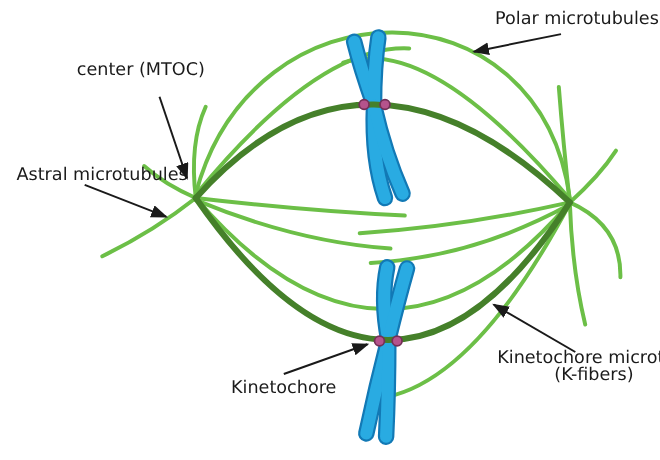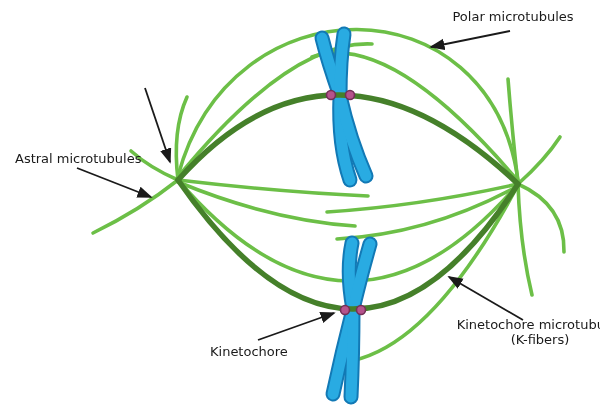--- a/index.html
+++ b/index.html
@@ -11,21 +11,21 @@
   .stage svg{position:absolute;left:0;top:0;}
   .mt-light{stroke:var(--c-microtubule-light-green,#6cbf47);fill:none;stroke-width:3.6;stroke-linecap:round;}
   .mt-dark{stroke:var(--c-microtubule-dark-green,#45802a);fill:none;stroke-width:5.5;stroke-linecap:round;}
   .chrom-outline{stroke:var(--c-chromosome-outline,#1279b5);fill:none;stroke-width:15;stroke-linecap:round;}
   .chrom-fill{stroke:var(--c-chromosome-fill,#29abe2);fill:none;stroke-width:11;stroke-linecap:round;}
   .kin-dot{fill:var(--c-kinetochore-fill,#b5538c);stroke:var(--c-kinetochore-outline,#733057);stroke-width:1.6;}
   .arrow{stroke:var(--c-annotation,#1a1a1a);stroke-width:1.8;fill:none;marker-end:url(#ah);}
   .ah-fill{fill:var(--c-annotation,#1a1a1a);}
   .label{
     position:absolute;color:var(--c-annotation,#1a1a1a);
-    font-size:13px;line-height:15px;white-space:nowrap;
+    font-size:16px;line-height:15px;white-space:nowrap;
   }
   .label.center{text-align:center;}
 </style>
 </head>
 <body>
 
 <div class="stage">
 
   <svg width="600" height="418" viewBox="0 0 600 418">
     <defs>
@@ -103,20 +103,21 @@
       <path class="arrow" d="M 145,88 L 170,162"></path>
       <path class="arrow" d="M 77,168 L 151,197"></path>
       <path class="arrow" d="M 258,340 L 334,313"></path>
       <path class="arrow" d="M 523,320 L 449,277"></path>
     </g>
   </svg>
 
   <div class="label center" style="left:450px;top:9px;width:126px;">Polar microtubules</div>
 
   <div class="label center" style="left:38px;top:55px;width:180px;">
+    <div>center (MTOC)</div>
   </div>
 
   <div class="label" style="left:210px;top:344px;">Kinetochore</div>
 
   <div class="label" style="left:15px;top:151px;">Astral microtubules</div>
 
   <div class="label center" style="left:452px;top:317px;width:176px;">
     <div>Kinetochore microtubules</div>
     <div>(K-fibers)</div>
   </div>

